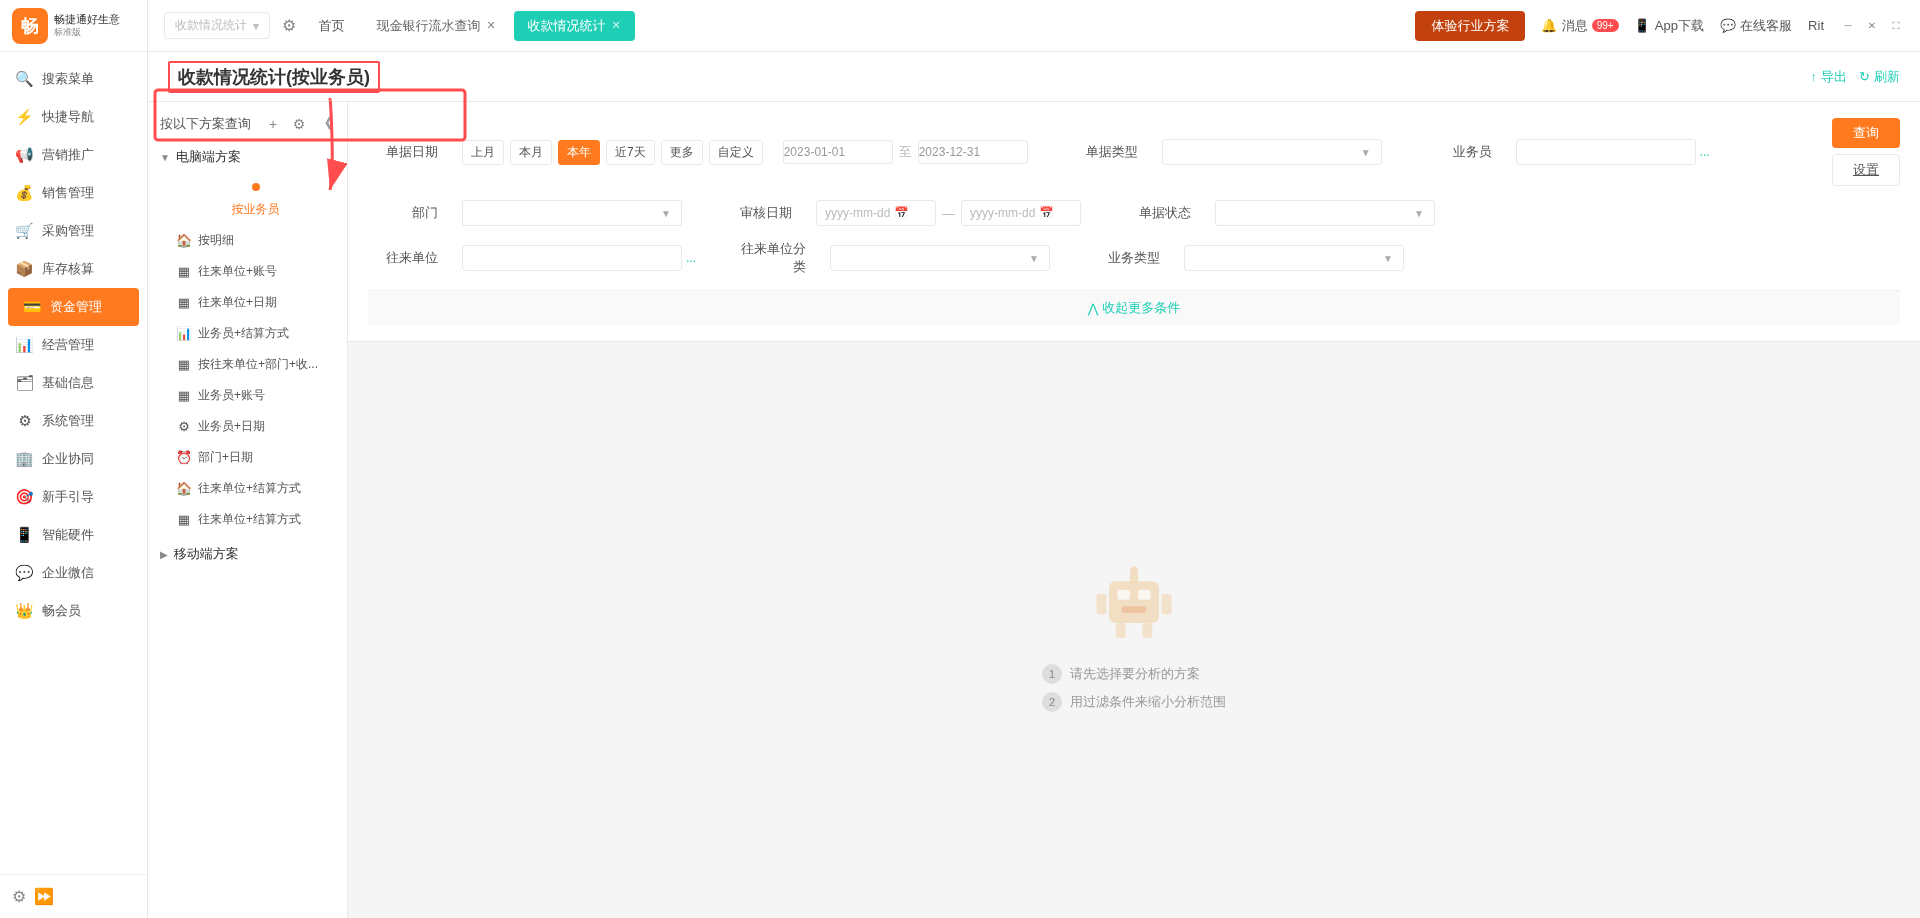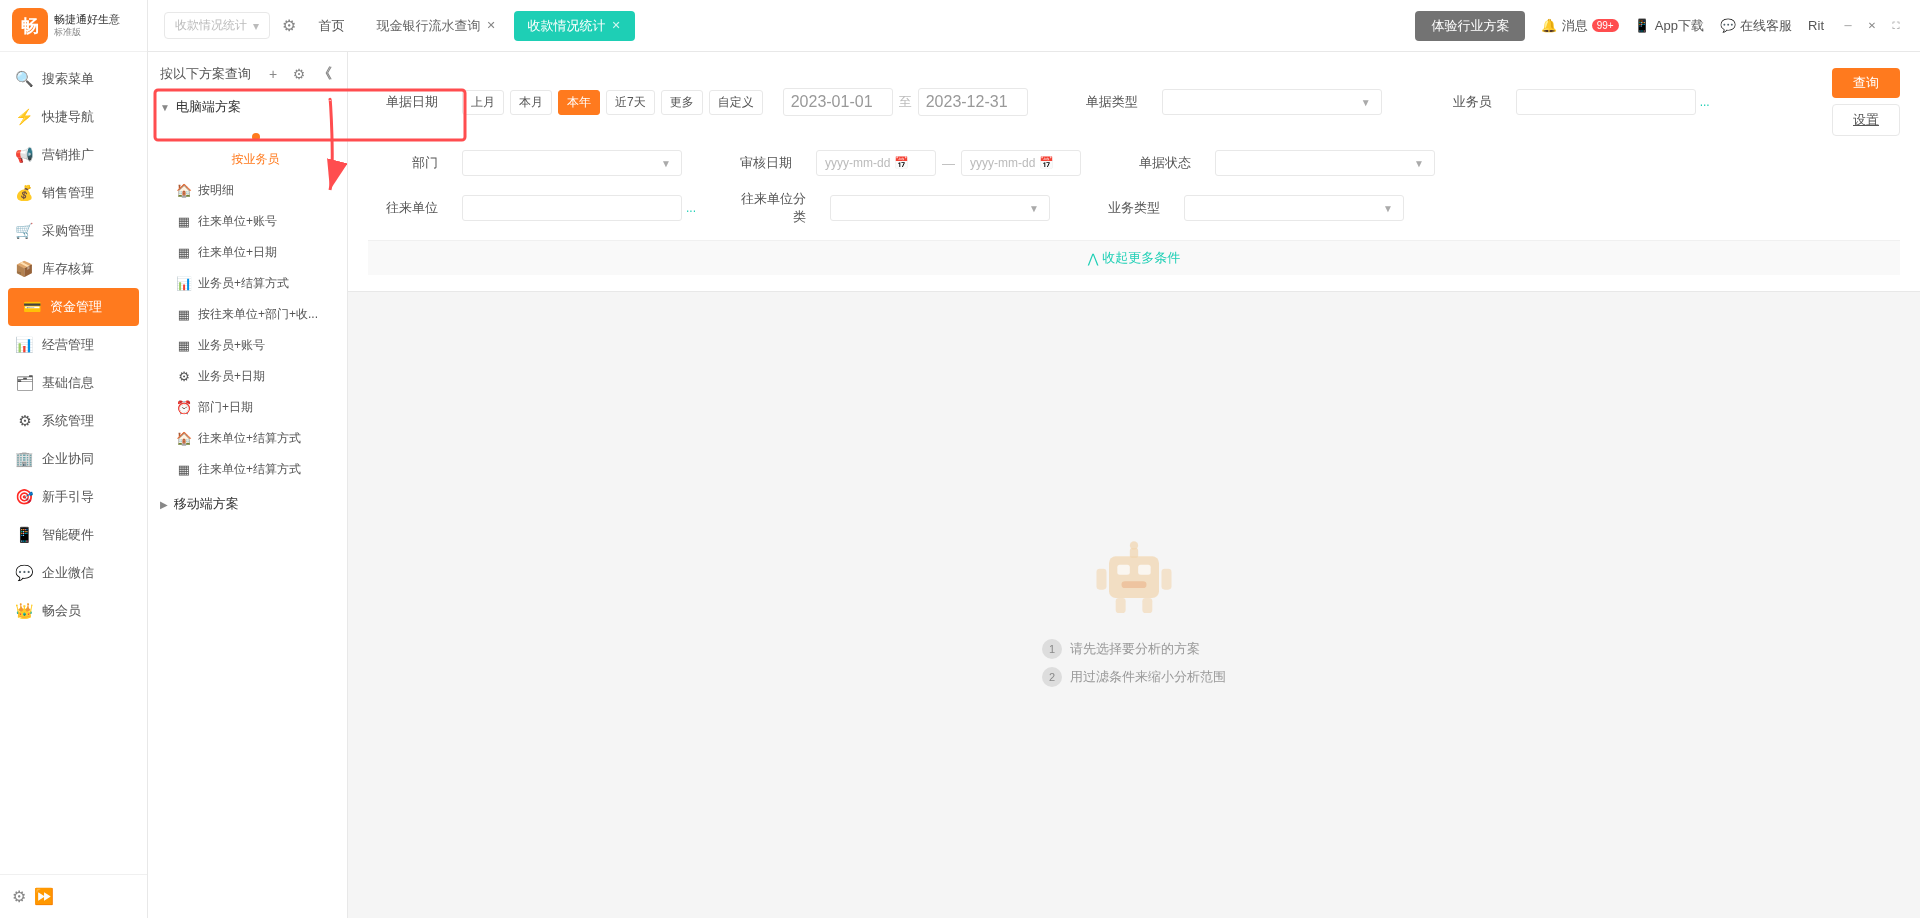--- a/index.html
+++ b/index.html
@@ -21,21 +21,21 @@
     .main { flex: 1; display: flex; flex-direction: column; overflow: hidden; }
 
     
     .topbar { height: 52px; background: #fff; display: flex; align-items: center; padding: 8px 16px; border-bottom: 1px solid #e8e8e8; gap: 12px; }
     .topbar-tabs { display: flex; align-items: center; gap: 4px; flex: 1; }
     .topbar-tab { padding: 6px 14px; border-radius: 4px; cursor: pointer; color: #666; font-size: 13px; display: flex; align-items: center; gap: 6px; }
     .topbar-tab.active { background: #1ecfb5; color: white; }
     .topbar-tab .tab-close { font-size: 11px; opacity: 0.8; }
     .topbar-tab.home { color: #555; }
     .topbar-actions { display: flex; align-items: center; gap: 16px; }
-    .topbar-btn { background: #737373; color: white; border: none; border-radius: 4px; padding: 6px 16px; font-size: 13px; cursor: pointer; }
+    .topbar-btn { background: #c2410c; color: white; border: none; border-radius: 4px; padding: 6px 16px; font-size: 13px; cursor: pointer; }
     .topbar-title-bar { display: flex; align-items: center; border: 1px solid #e8e8e8; border-radius: 4px; padding: 4px 10px; font-size: 13px; color: #666; gap: 6px; }
     .notification-icon { position: relative; display: flex; align-items: center; gap: 4px; color: #555; font-size: 13px; cursor: pointer; }
     .notification-badge { background: #ff4d4f; color: white; font-size: 10px; border-radius: 10px; padding: 1px 5px; text-align: right; }
     .window-controls { display: flex; gap: 8px; }
     .win-btn { width: 16px; height: 16px; border-radius: 50%; display: flex; align-items: center; justify-content: center; cursor: pointer; font-size: 10px; color: #888; }
 
     
     .page-header { height: 50px; background: #fff; display: flex; align-items: center; padding: 0 20px; border-bottom: 1px solid #e8e8e8; gap: 12px; }
     .page-title { font-size: 18px; font-weight: bold; color: #333; border: 2px solid #ff4d4f; padding: 2px 8px; border-radius: 2px; }
     .page-header-actions { margin-left: auto; display: flex; gap: 12px; align-items: center; }
@@ -62,21 +62,21 @@
     .right-panel { flex: 1; display: flex; flex-direction: column; overflow: hidden; }
 
     
     .filter-area { background: #fff; padding: 16px 20px; border-bottom: 1px solid #e8e8e8; }
     .filter-row { display: flex; align-items: center; gap: 24px; margin-bottom: 14px; }
     .filter-row:last-child { margin-bottom: 0; }
     .filter-label { color: #555; font-size: 13px; width: 70px; flex-shrink: 0; text-align: right; }
     .filter-date-group { display: flex; align-items: center; gap: 6px; }
     .date-btn { padding: 3px 8px; border-radius: 3px; border: 1px solid #e8e8e8; font-size: 12px; cursor: pointer; color: #555; background: #fff; }
     .date-btn.active { background: #ff7a1e; color: white; border-color: #ff7a1e; }
-    .date-input { border: 1px solid #e8e8e8; border-radius: 3px; padding: 4px 7px; font-size: 16px; color: #999; width: 110px; }
+    .date-input { border: 1px solid #e8e8e8; border-radius: 3px; padding: 4px 0; font-size: 12px; color: #999; width: 110px; }
     .filter-select { border: 1px solid #e8e8e8; border-radius: 3px; padding: 5px 10px; font-size: 12px; color: #555; min-width: 180px; display: flex; align-items: center; justify-content: space-between; cursor: pointer; background: #fff; }
     .filter-select .arrow-down { color: #aaa; font-size: 10px; }
     .filter-input-group { display: flex; align-items: center; gap: 6px; }
     .date-range-input { border: 1px solid #e8e8e8; border-radius: 3px; padding: 5px 8px; font-size: 12px; color: #bbb; width: 120px; display: flex; align-items: center; gap: 4px; }
     .date-range-sep { color: #bbb; }
     .filter-more-btn { color: #1ecfb5; cursor: pointer; font-size: 12px; }
     .query-btn { background: #ff7a1e; color: white; border: none; border-radius: 4px; padding: 6px 20px; font-size: 13px; cursor: pointer; }
     .set-btn { background: #fff; color: #555; border: 1px solid #e8e8e8; border-radius: 4px; padding: 6px 20px; font-size: 13px; cursor: pointer; text-decoration: underline; }
     .btn-group { display: flex; flex-direction: column; gap: 6px; margin-left: auto; }
     .collapse-btn { display: flex; align-items: center; justify-content: center; padding: 8px; color: #1ecfb5; cursor: pointer; font-size: 13px; gap: 4px; background: #f9f9f9; border-top: 1px solid #f0f0f0; margin-top: 4px; }
@@ -213,20 +213,33 @@
         <span>Rit</span>
       </div>
       <div class="window-controls">
         <div class="win-btn">─</div>
         <div class="win-btn">✕</div>
         <div class="win-btn">⛶</div>
       </div>
     </div>
   </div>
 
+  <div class="page-header">
+    <div class="page-title">收款情况统计(按业务员)</div>
+    <div class="page-header-actions">
+      <div class="header-action-btn">
+        <span>↑</span>
+        <span>导出</span>
+      </div>
+      <div class="header-action-btn">
+        <span>↻</span>
+        <span>刷新</span>
+      </div>
+    </div>
+  </div>
 
   <div class="content">
 
     <div class="left-panel">
       <div class="panel-header">
         <span class="panel-header-title">按以下方案查询</span>
         <div class="panel-header-icons">
           <span class="panel-icon">+</span>
           <span class="panel-icon">⚙</span>
           <span class="panel-icon" style="font-weight:bold;">《</span>

